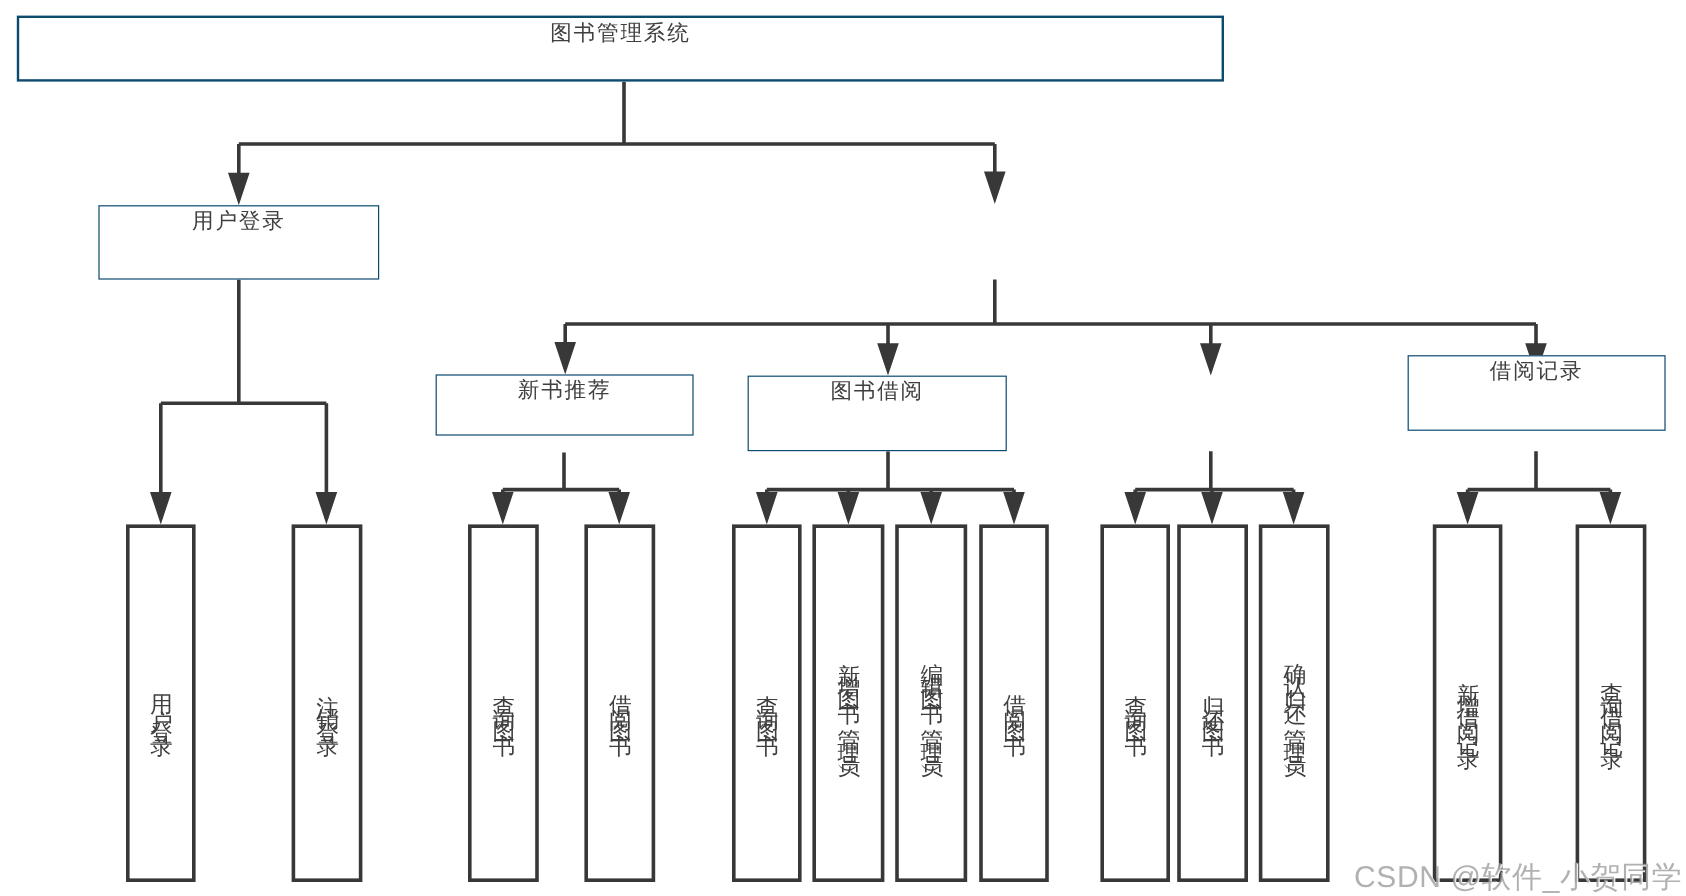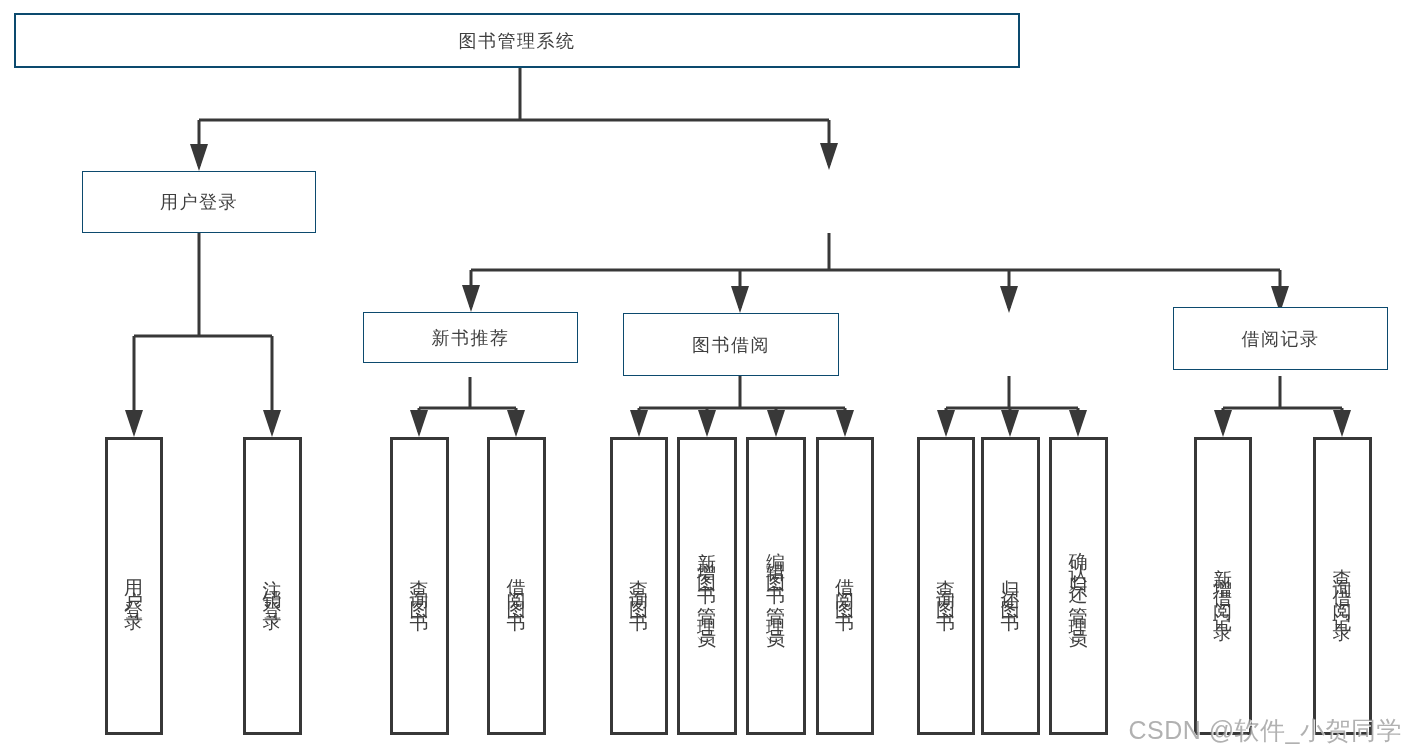--- a/index.html
+++ b/index.html
@@ -3,21 +3,21 @@
 <meta charset="utf-8">
 <style>
   html,body{margin:0;padding:0;background:#ffffff;}
   .stage{
     position:relative;width:1405px;height:747px;background:#ffffff;overflow:hidden;
     font-family:"Liberation Sans","DejaVu Sans",sans-serif;color:#3f3f3f;
   }
   svg.wires{position:absolute;left:0;top:0;width:1405px;height:747px;}
   .node{
     position:absolute;box-sizing:border-box;border:1px solid #0c4a6e;background:#ffffff;
-    display:flex;align-items:center;justify-content:center;
+    display:flex;align-items:flex-start;justify-content:center;
     font-size:18px;letter-spacing:1.5px;white-space:nowrap;
   }
   .node.root{border-width:2.5px;}
   .vnode{
     position:absolute;box-sizing:border-box;border:3px solid #383838;background:#ffffff;
     display:flex;align-items:center;justify-content:center;top:437px;height:298px;
   }
   .vnode .vtext{
     writing-mode:vertical-rl;text-orientation:mixed;
     font-size:19px;line-height:1;letter-spacing:11px;
@@ -69,21 +69,21 @@
   <div class="node" style="left:82px;top:171px;width:234px;height:62px;">
     <span>用户登录</span>
   </div>
 
   <div class="node" style="left:363px;top:312px;width:215px;height:51px;">
     <span>新书推荐</span>
   </div>
   <div class="node" style="left:623px;top:313px;width:216px;height:63px;">
     <span>图书借阅</span>
   </div>
-  <div class="node" style="left:1173px;top:307px;width:215px;height:63px;">
+  <div class="node" style="left:1173px;top:296px;width:215px;height:63px;">
     <span>借阅记录</span>
   </div>
 
   <div class="vnode" style="left:105px;width:58px;">
     <span class="vtext">用户登录</span>
   </div>
   <div class="vnode" style="left:243px;width:59px;">
     <span class="vtext">注销登录</span>
   </div>
 

